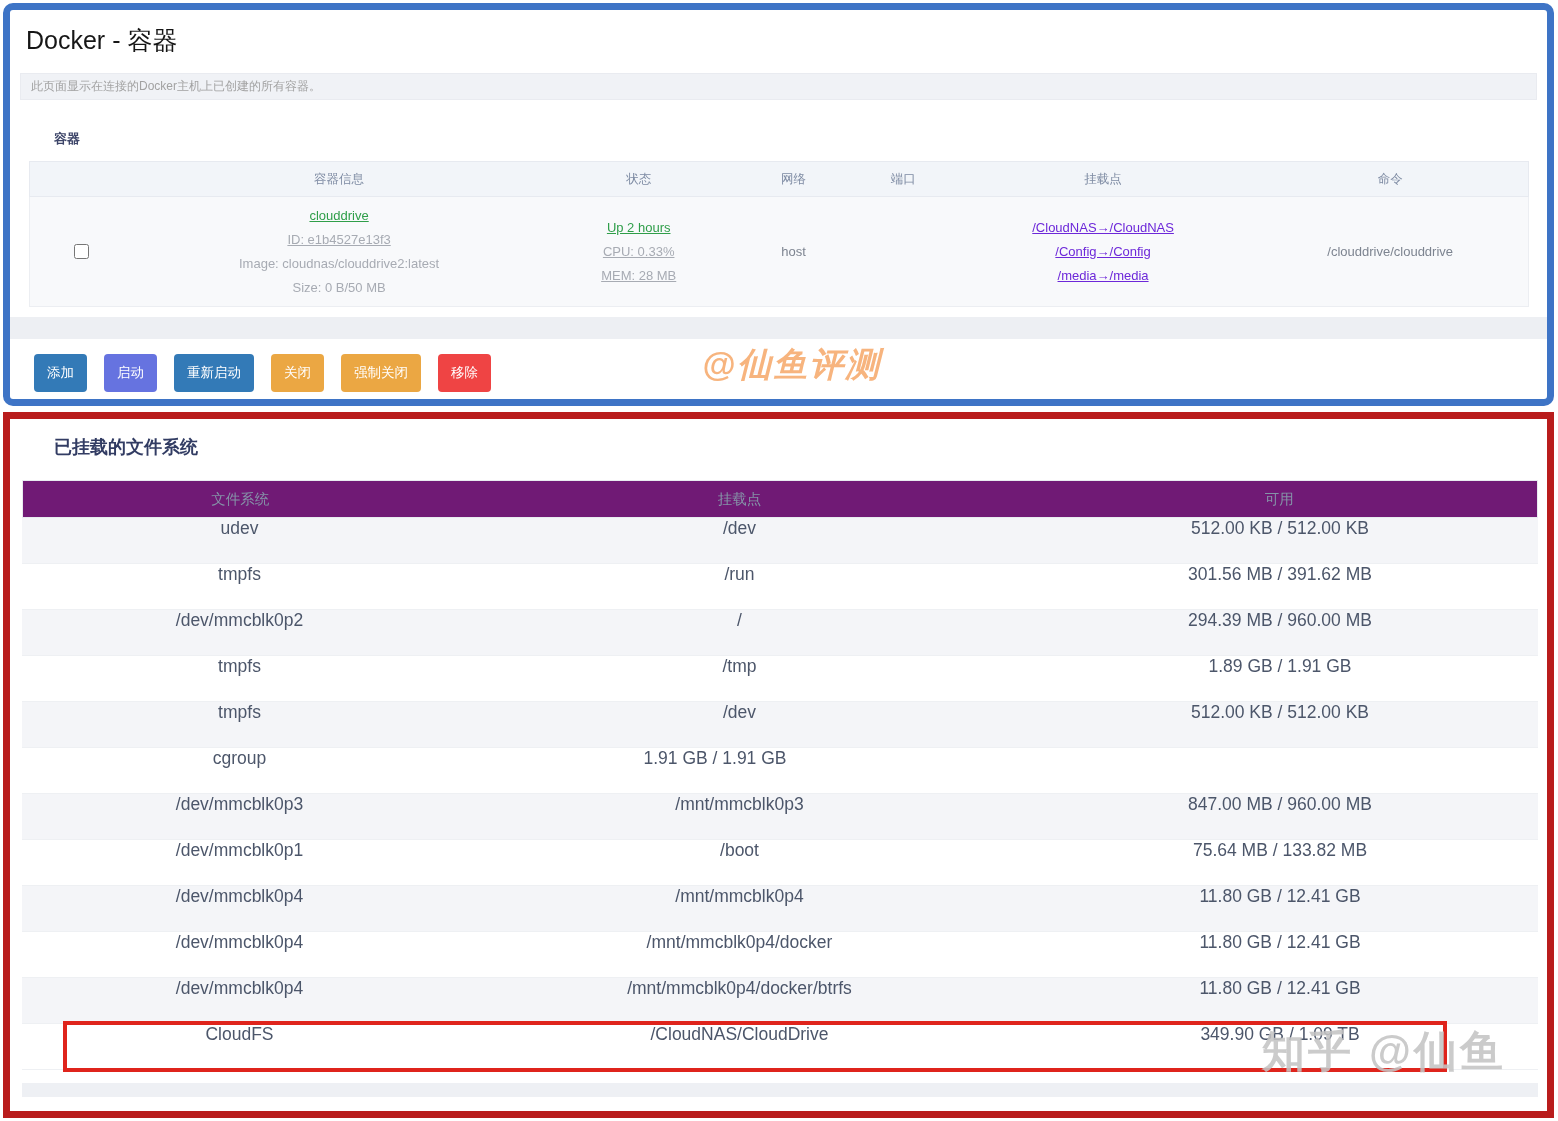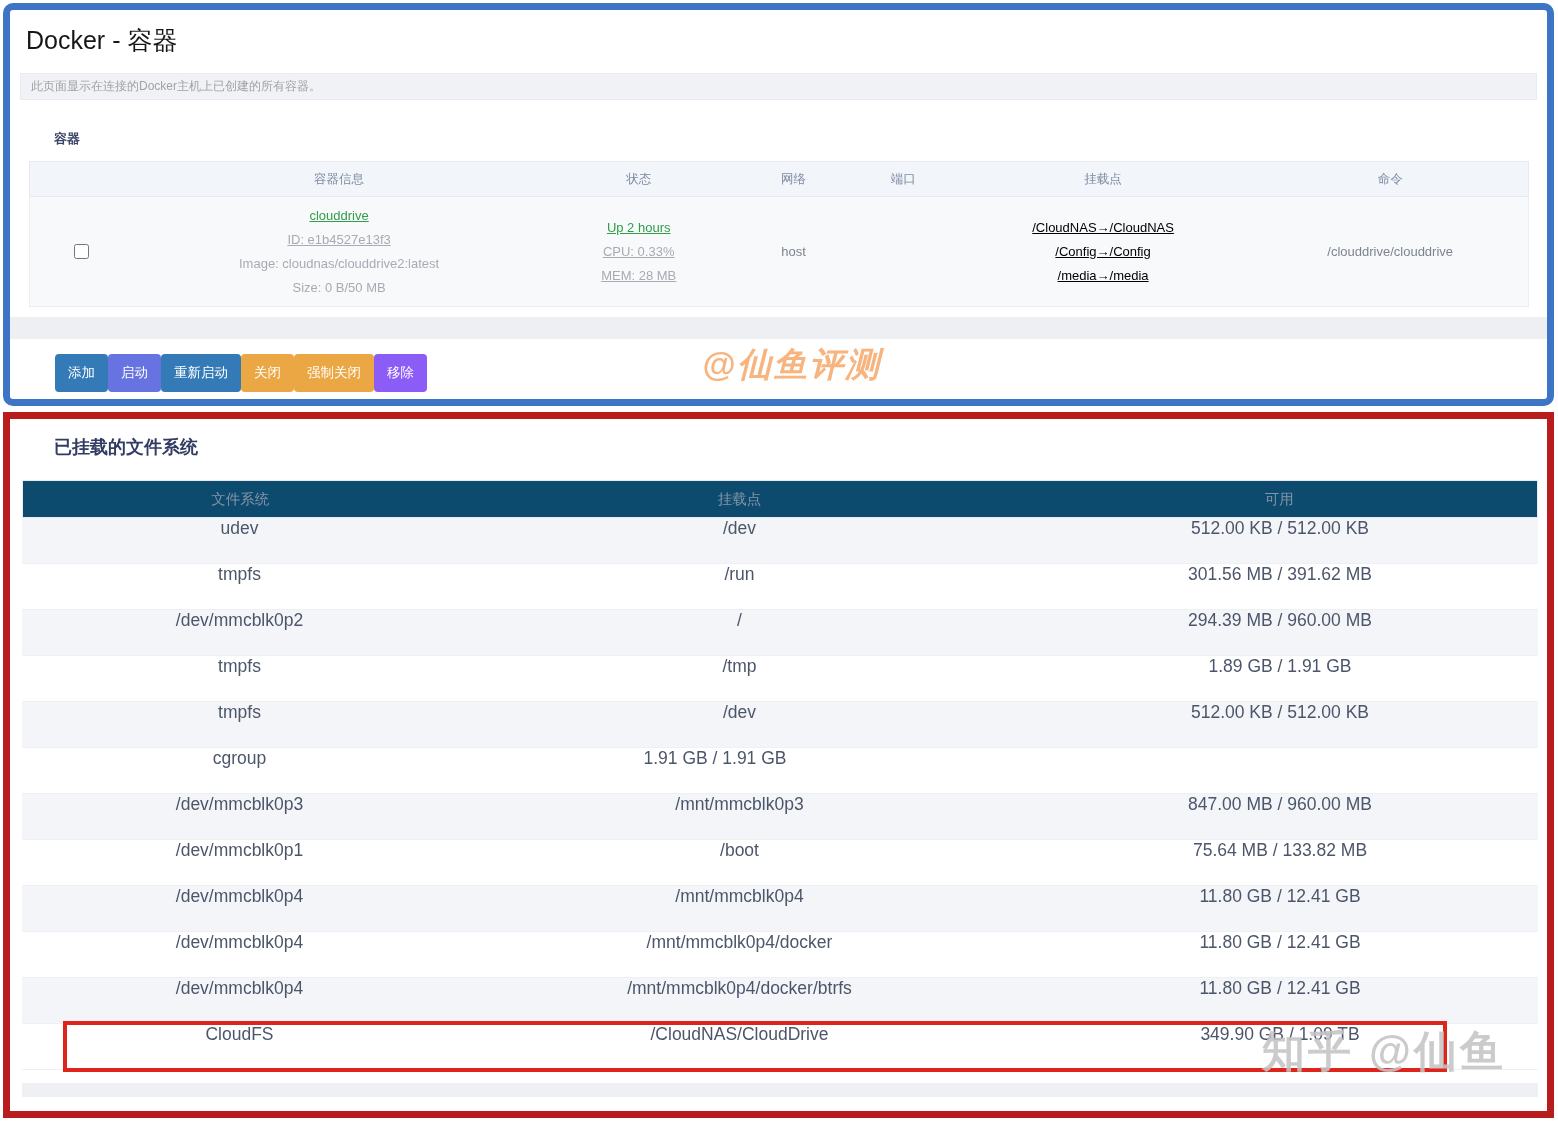--- a/index.html
+++ b/index.html
@@ -18,37 +18,37 @@
   .c-head { display:flex; background:#f2f5f9; border:1px solid #e7eaf0;
     height:36px; align-items:center; color:#7e8ba3; font-size:12.5px; }
   .c-row { display:flex; background:#f8f9fb; border:1px solid #eceef2; border-top:none;
     min-height:110px; align-items:center; }
   .cc { text-align:center; display:flex; flex-direction:column; justify-content:center; align-items:center; }
   .cc1{width:105px;} .cc2{width:410px;} .cc3{width:190px;} .cc4{width:120px;}
   .cc5{width:100px;} .cc6{width:300px;} .cc7{width:275px;}
   .c-row .cc { gap:9px; }
   a.lnk-green { color:#2f9e49; text-decoration:underline; }
   a.lnk-gray { color:#a7abb3; text-decoration:underline; }
-  a.lnk-blue { color:#000000; text-decoration:underline; }
+  a.lnk-blue { color:#6d28d9; text-decoration:underline; }
   .txt-gray { color:#a7abb3; }
   .txt-mid { color:#7d8490; }
 
   .dp-band { margin-top:10px; height:22px; background:#edeff3; width:100%; }
-  .dp-buttons { display:flex; padding:15px 0 0 45px; }
+  .dp-buttons { display:flex; gap:17px; padding:15px 0 0 24px; }
   .btn { border:none; height:38px; padding:0 13px; min-width:42px; border-radius:4px;
     color:#fff; font-size:13.5px; font-family:inherit; cursor:pointer; }
   .wm-orange { position:absolute; left:692px; top:332px; font-size:34px; font-weight:bold;
     font-style:italic; color:#f7b47e; letter-spacing:2px; white-space:nowrap; }
 
   
   .fs-panel { position:absolute; left:3px; top:412px; width:1551px; height:706px;
     border:7px solid #b91c1c; background:#fff; overflow:hidden; }
   .fs-title { padding:16px 0 0 44px; font-size:18px; font-weight:bold; color:#323c63; }
   .fs-table { margin:21px 0 0 12px; width:1516px; }
-  .fs-head { display:flex; height:38px; align-items:center; background:#0c4a6e;
+  .fs-head { display:flex; height:38px; align-items:center; background:#701a75;
     border:1px solid #e8ebf0; color:#8593a8; font-size:14.5px; }
   .fs-row { display:flex; height:46px; align-items:flex-start; font-size:17.5px; color:#4c566a;
     border-bottom:1px solid #eef0f3; position:relative; }
   .fs-row.alt { background:#f4f5f8; }
   .fc { text-align:center; }
   .fc1{width:435px;} .fc2{width:565px;} .fc3{width:516px;}
   .red-box { position:absolute; left:41px; right:91px; top:-3px; bottom:-3px;
     border:4px solid #df241c; pointer-events:none; z-index:3; }
   .fs-band { margin:13px 0 0 12px; width:1516px; height:14px; background:#eef0f4; }
   .wm-zhihu { position:absolute; left:1252px; top:604px; font-size:43px; font-weight:bold;
@@ -107,21 +107,21 @@
   </div>
 
   <div class="dp-band"></div>
 
   <div class="dp-buttons">
     <button class="btn" style="background: rgb(51, 122, 183);">添加</button>
     <button class="btn" style="background: rgb(102, 115, 224);">启动</button>
     <button class="btn" style="background: rgb(51, 122, 183);">重新启动</button>
     <button class="btn" style="background: rgb(235, 167, 67);">关闭</button>
     <button class="btn" style="background: rgb(235, 167, 67);">强制关闭</button>
-    <button class="btn" style="background: #8b5cf6;">移除</button>
+    <button class="btn" style="background: #ef4444;">移除</button>
   </div>
 
   <div class="wm-orange">@仙鱼评测</div>
 </div>
 
 <div class="fs-panel">
   <div class="fs-title">已挂载的文件系统</div>
 
   <div class="fs-table">
     <div class="fs-head">

